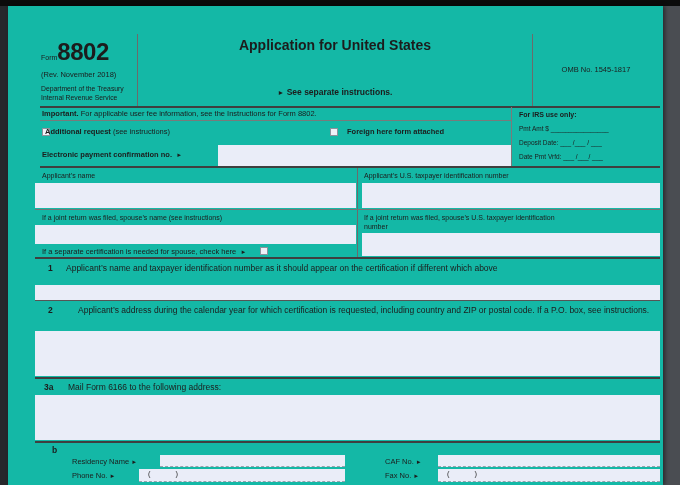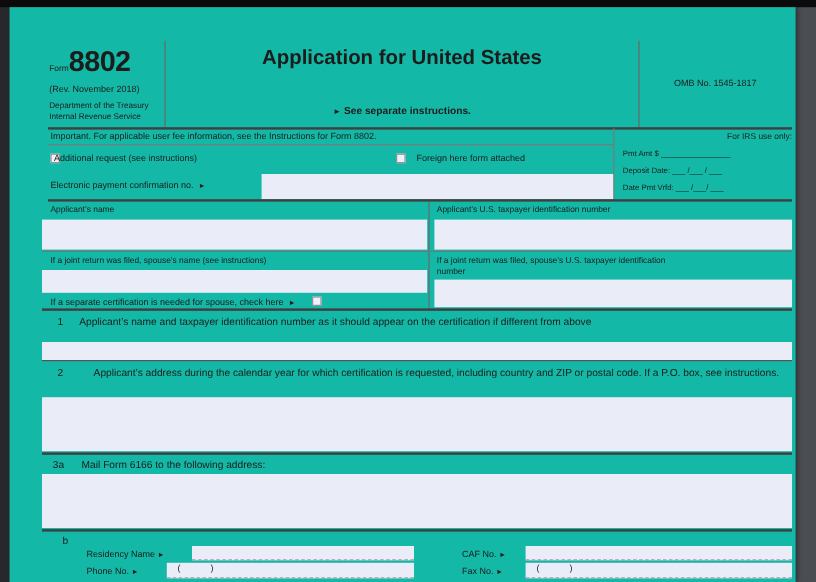--- a/index.html
+++ b/index.html
@@ -17,21 +17,21 @@
     left:8px;top:6px;width:655px;height:479px;background:#14b8a6;
     box-shadow:2px 0 4px rgba(0,0,0,0.45);
   }
   .thick{background:#3f3f3f;height:2px;}
   .thin{background:#757575;height:1px;}
   .vline{background:#6b6b6b;width:1px;}
   .fill{background:#eaedf8;}
   .lbl{font-size:7px;line-height:1.35;}
   .lbl2{font-size:7.5px;line-height:1.3;}
   .item{font-size:8.5px;line-height:1.35;}
-  .b{font-weight:normal;text-align:right;}
+  .b{font-weight:bold;}
   .cb{width:8px;height:8px;border:1px solid #8d929b;background:#eff1f8;box-sizing:border-box;}
   .arrow{font-size:0.8em;letter-spacing:0;}
   .dash{border-bottom:1px dashed #9aa0ac;box-sizing:border-box;}
   .pre{white-space:pre;}
   .center{text-align:center;}
   .smalltxt{font-size:6.8px;line-height:1.35;}
   .irsline{font-size:6.5px;line-height:14px;white-space:pre;}
 </style>
 </head>
 <body>
@@ -44,21 +44,21 @@
   <div class="abs" style="left:33px;top:30px;height:28px;display:flex;align-items:flex-end;">
     <span style="font-size:7px;padding-bottom:3px;">Form</span>
     <span style="font-size:24px;font-weight:bold;line-height:0.95;letter-spacing:-0.5px;">8802</span>
   </div>
   <div class="abs lbl2" style="left:33px;top:64px;">(Rev. November 2018)</div>
   <div class="abs smalltxt" style="left:33px;top:78px;">Department of the Treasury</div>
   <div class="abs smalltxt" style="left:33px;top:87px;">Internal Revenue Service</div>
 
   <div class="abs vline" style="left:129px;top:28px;height:72px;"></div>
 
-  <div class="abs center" style="left:130px;top:31px;width:394px;font-size:17px;font-weight:bold;line-height:1.25;">
+  <div class="abs center" style="left:130px;top:31px;width:394px;font-size:14px;font-weight:bold;line-height:1.25;">
     <div>Application for United States</div>
   </div>
   <div class="abs center" style="left:130px;top:81px;width:394px;font-size:8.5px;font-weight:bold;">
     <span class="arrow">►</span>
     <span>See separate instructions.</span>
   </div>
 
   <div class="abs vline" style="left:524px;top:28px;height:72px;"></div>
   <div class="abs center lbl2" style="left:524px;top:59px;width:128px;">OMB No. 1545-1817</div>
 
@@ -108,21 +108,21 @@
     <span>If a separate certification is needed for spouse, check here</span>&nbsp;&nbsp;<span class="arrow">►</span>
   </div>
   <div class="abs cb" style="left:252px;top:241px;"></div>
 
   <div class="abs lbl" style="left:356px;top:207px;width:196px;">If a joint return was filed, spouse’s U.S. taxpayer identification number</div>
   <div class="abs fill" style="left:354px;top:227px;width:298px;height:23px;"></div>
 
   <div class="abs thick" style="left:27px;top:251px;width:625px;"></div>
 
   <div class="abs item b" style="left:40px;top:257px;">1</div>
-  <div class="abs item" style="left:58px;top:257px;width:590px;">Applicant’s name and taxpayer identification number as it should appear on the certification if different from above</div>
+  <div class="abs item" style="left:58px;top:257px;width:590px;">Applicant’s name and taxpayer identification number as it should appear on the certification if different which above</div>
   <div class="abs fill" style="left:27px;top:279px;width:625px;height:15px;"></div>
   <div class="abs thin" style="left:27px;top:294px;width:625px;background:#555;"></div>
 
   <div class="abs item b" style="left:40px;top:299px;">2</div>
   <div class="abs item" style="left:58px;top:299px;width:572px;margin-left:12px;">Applicant’s address during the calendar year for which certification is requested, including country and ZIP or postal code. If a P.O. box, see instructions.</div>
   <div class="abs fill" style="left:27px;top:325px;width:625px;height:45px;"></div>
 
   <div class="abs thick" style="left:27px;top:371px;width:625px;"></div>
 
   <div class="abs item b" style="left:36px;top:376px;">3a</div>

